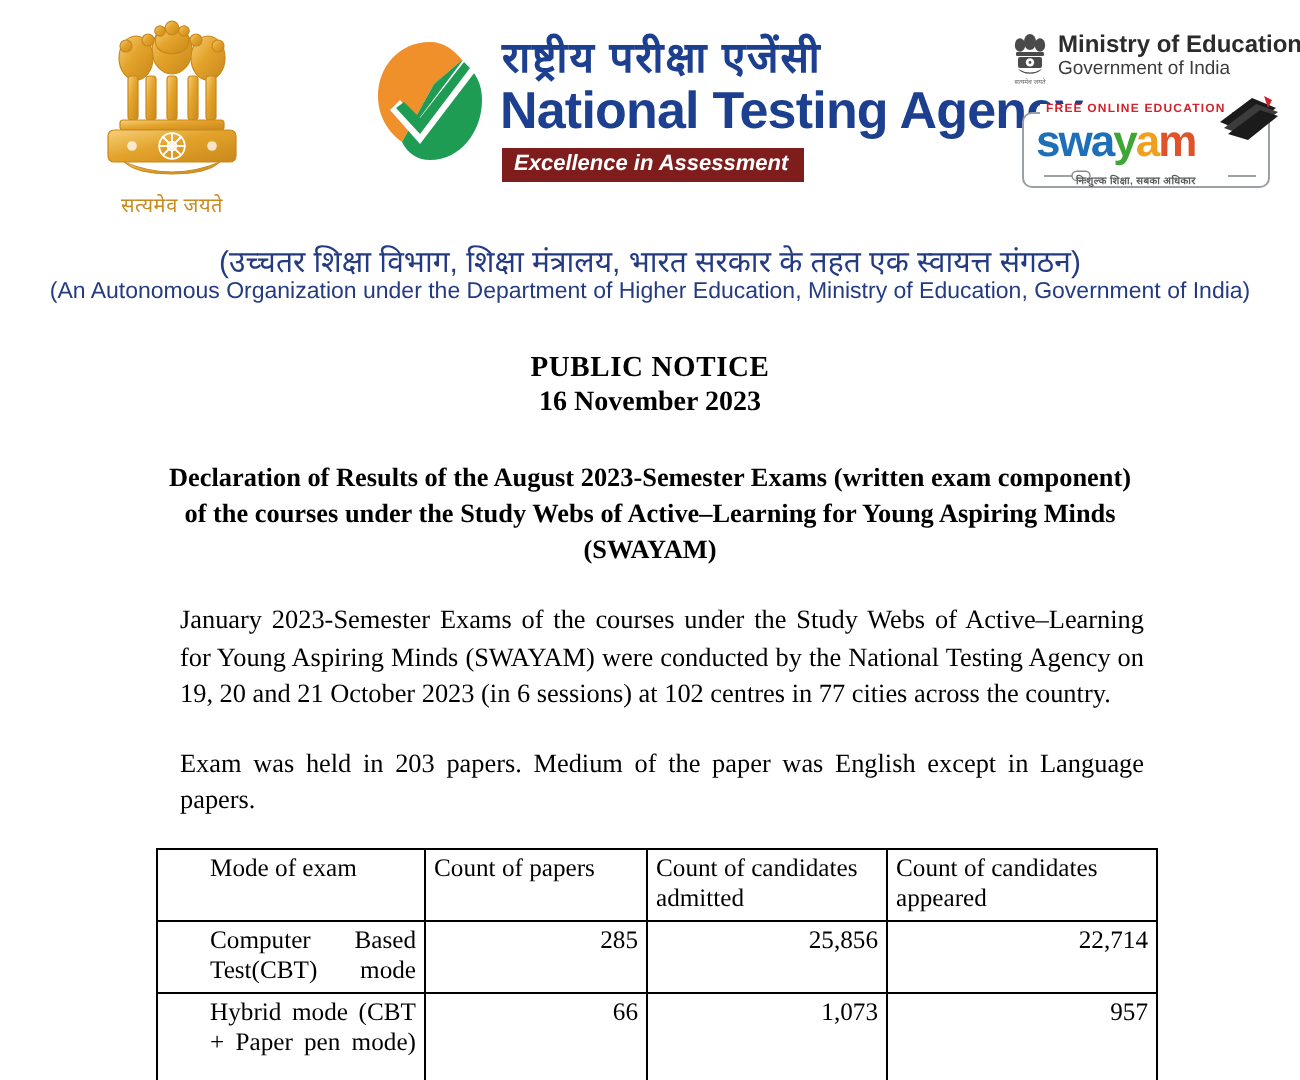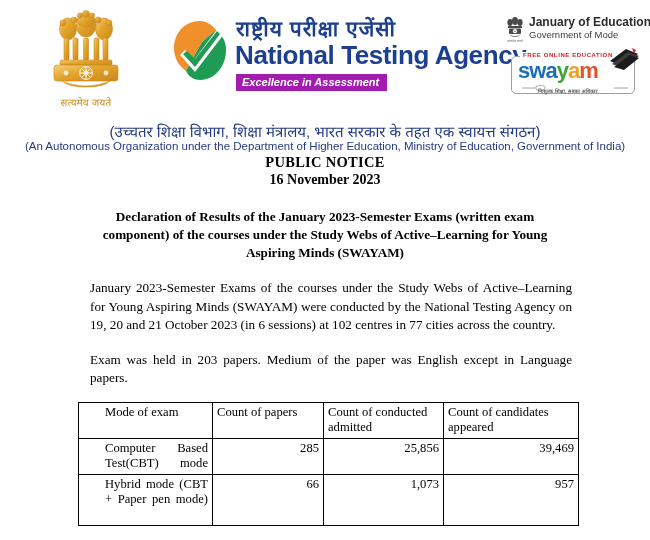--- a/index.html
+++ b/index.html
@@ -36,21 +36,21 @@
     font-family: "Liberation Serif", serif;
     font-size: 10px;
     color: #c98a1e;
     letter-spacing: .3px;
     margin-top: -1px;
   }
 
   
   .nta-wrap {
     position: absolute;
-    left: 172px;
+    left: 187px;
     top: 14px;
     width: 310px;
     height: 92px;
   }
   .nta-mark {
     position: absolute;
     left: 0;
     top: 6px;
     width: 56px;
     height: 62px;
@@ -74,21 +74,21 @@
     font-size: 26px;
     font-weight: 700;
     color: #1d3f8f;
     letter-spacing: -0.4px;
     white-space: nowrap;
   }
   .nta-tag {
     position: absolute;
     left: 64px;
     top: 60px;
-    background: #a21caf;
+    background: #7f1d1d;
     color: #ffffff;
     font-family: "Liberation Sans", sans-serif;
     font-size: 11px;
     font-weight: 700;
     font-style: italic;
     padding: 2px 8px 3px 6px;
     white-space: nowrap;
   }
 
   
@@ -199,20 +199,21 @@
 
   
   .body-wrap {
     padding: 0 78px 0 78px;
   }
   .notice-title {
     text-align: center;
     font-weight: 700;
     font-size: 14.5px;
     letter-spacing: .3px;
+    margin-top: 22px;
   }
   .notice-date {
     text-align: center;
     font-weight: 700;
     font-size: 14px;
     margin-top: 1px;
   }
   .declaration {
     text-align: center;
     font-weight: 700;
@@ -354,22 +355,22 @@
         <ellipse cx="5" cy="6.5" rx="2.6" ry="3.4"></ellipse>
         <ellipse cx="15" cy="6.5" rx="2.6" ry="3.4"></ellipse>
         <rect x="3" y="10" width="14" height="2" rx="0.6"></rect>
         <rect x="4" y="12.5" width="12" height="5.5" rx="1"></rect>
         <circle cx="10" cy="15.2" r="2.1" fill="#ffffff"></circle>
         <circle cx="10" cy="15.2" r="0.7" fill="#4a4a4a"></circle>
         <path d="M4 18.5 q6 3.5 12 0 q-2 2.4 -6 2.4 q-4 0 -6 -2.4z"></path>
       </g>
       <text x="10" y="26" font-size="3.2" text-anchor="middle" fill="#6a6a6a" font-family="Liberation Sans, sans-serif">सत्यमेव जयते</text>
     </svg>
-    <div class="moe-title">January of Education</div>
-    <div class="moe-sub">Government of Mode</div>
+    <div class="moe-title">Ministry of Education</div>
+    <div class="moe-sub">Government of India</div>
   </div>
 
   <div class="swayam-wrap">
     <div class="swayam-free">FREE ONLINE EDUCATION</div>
 
     <svg class="swayam-books" viewBox="0 0 34 26">
       <g>
         <path d="M4 16 L20 4 L32 9 L16 21 Z" fill="#1b1b1b"></path>
         <path d="M6 19 L22 7 L33 11 L17 23 Z" fill="#3c3c3c"></path>
         <path d="M8 22 L24 10 L33 13 L18 25 Z" fill="#1b1b1b"></path>
@@ -391,48 +392,48 @@
 </div>
 
 <div class="subtitle-hi">(उच्चतर शिक्षा विभाग, शिक्षा मंत्रालय, भारत सरकार के तहत एक स्वायत्त संगठन)</div>
 <div class="subtitle-en">(An Autonomous Organization under the Department of Higher Education, Ministry of Education, Government of India)</div>
 
 <div class="body-wrap">
 
   <div class="notice-title">PUBLIC NOTICE</div>
   <div class="notice-date">16 November 2023</div>
 
-  <div class="declaration">Declaration of Results of the January 2023-Semester Exams (written exam component) of the courses under the Study Webs of Active–Learning for Young Aspiring Minds (SWAYAM)</div>
+  <div class="declaration">Declaration of Results of the August 2023-Semester Exams (written exam component) of the courses under the Study Webs of Active–Learning for Young Aspiring Minds (SWAYAM)</div>
 
   <div class="para">January 2023-Semester Exams of the courses under the Study Webs of Active–Learning for Young Aspiring Minds (SWAYAM) were conducted by the National Testing Agency on 19, 20 and 21 October 2023 (in 6 sessions) at 102 centres in 77 cities across the country.</div>
 
   <div class="para para-2">Exam was held in 203 papers.  Medium of the paper was English except in Language papers.</div>
 
 
   <table class="stats-table">
     <colgroup>
       <col class="col-1">
         <col class="col-2">
         <col class="col-3">
         <col class="col-4">
     </colgroup>
     <thead>
       <tr>
         <th class="first-col plain">Mode of exam</th>
         <th class="plain">Count of papers</th>
-        <th>Count of conducted admitted</th>
+        <th>Count of candidates admitted</th>
         <th>Count of candidates appeared</th>
       </tr>
     </thead>
     <tbody>
       <tr class="row-cbt">
         <td class="label-cell">Computer Based Test(CBT) mode</td>
         <td class="num">285</td>
         <td class="num">25,856</td>
-        <td class="num">39,469</td>
+        <td class="num">22,714</td>
       </tr>
       <tr class="row-hybrid">
         <td class="label-cell">Hybrid mode (CBT + Paper pen mode)</td>
         <td class="num">66</td>
         <td class="num">1,073</td>
         <td class="num">957</td>
       </tr>
 
     </tbody>
   </table>

